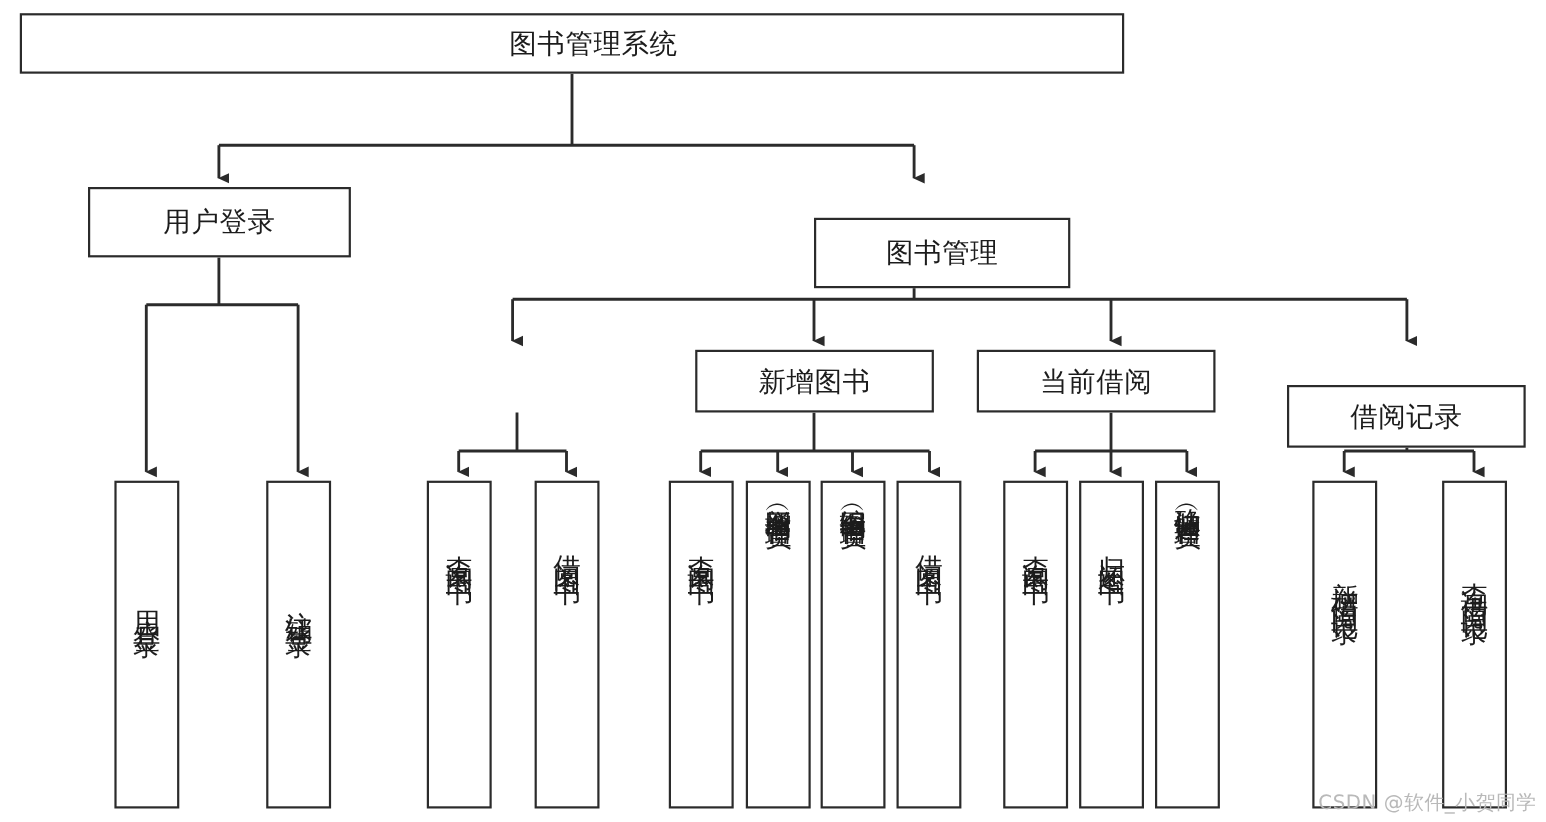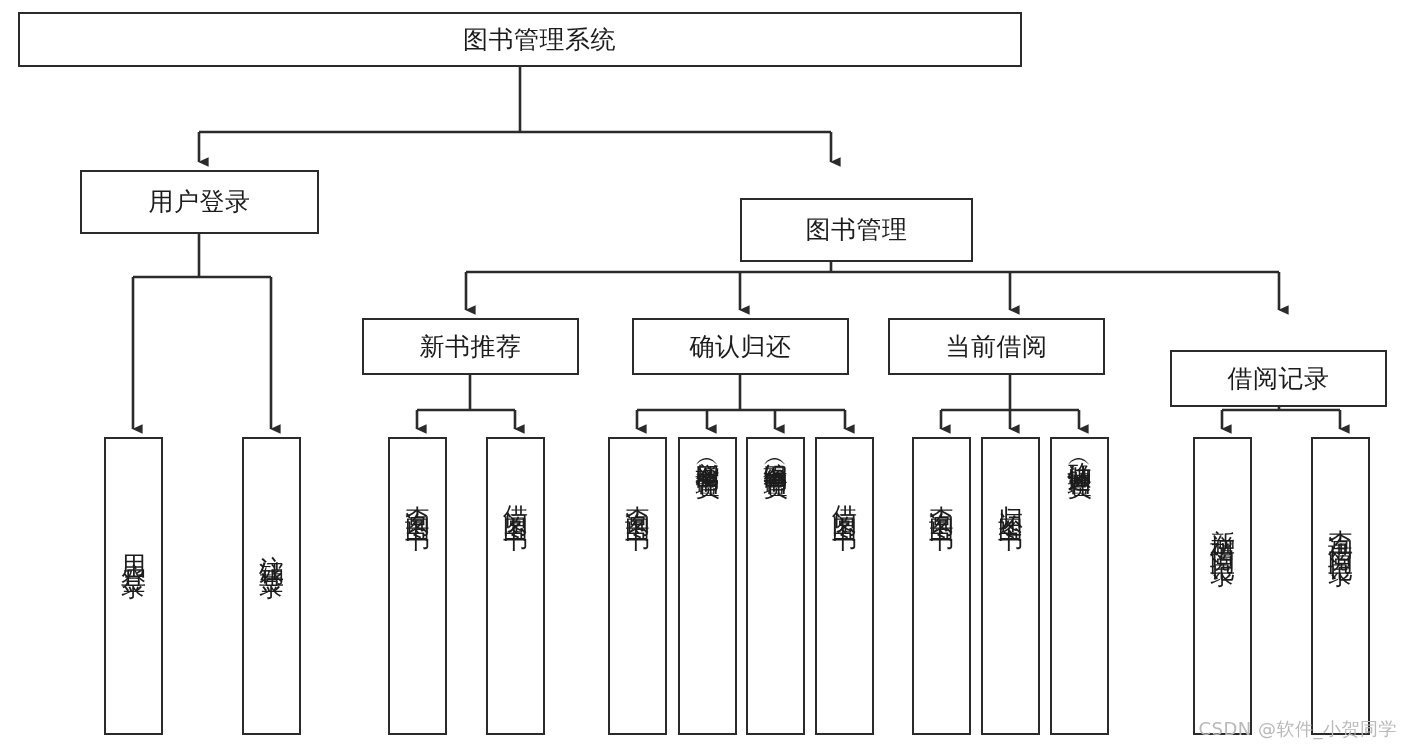--- a/index.html
+++ b/index.html
@@ -158,26 +158,23 @@
   </div>
 
   <div class="node horiz" style="left:80px; top:170px; width:239px; height:64px;">
     <span class="node-label">用户登录</span>
   </div>
 
   <div class="node horiz" style="left:740px; top:170px; width:233px; height:64px;margin-top:28px;">
     <span class="node-label">图书管理</span>
   </div>
 
-  <div class="node horiz" style="left:362px; top:318px; width:217px; height:57px;">
-    <span class="node-label">新书推荐</span>
-  </div>
 
   <div class="node horiz" style="left:632px; top:318px; width:217px; height:57px;">
-    <span class="node-label">确认归还</span>
+    <span class="node-label">新增图书</span>
   </div>
 
   <div class="node horiz" style="left:888px; top:318px; width:217px; height:57px;">
     <span class="node-label">当前借阅</span>
   </div>
 
   <div class="node horiz" style="left:1170px; top:318px; width:217px; height:57px;margin-top:32px;">
     <span class="node-label">借阅记录</span>
   </div>
 

